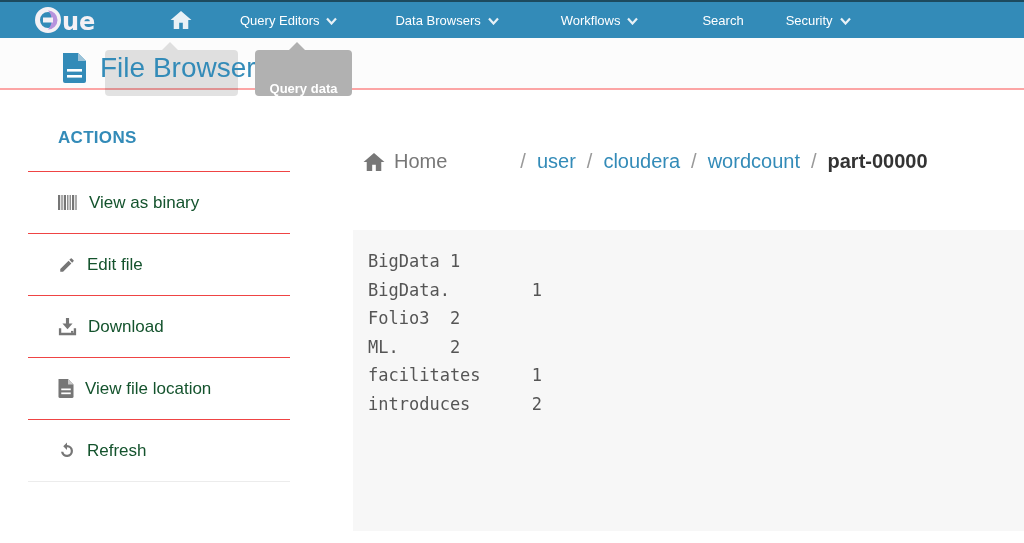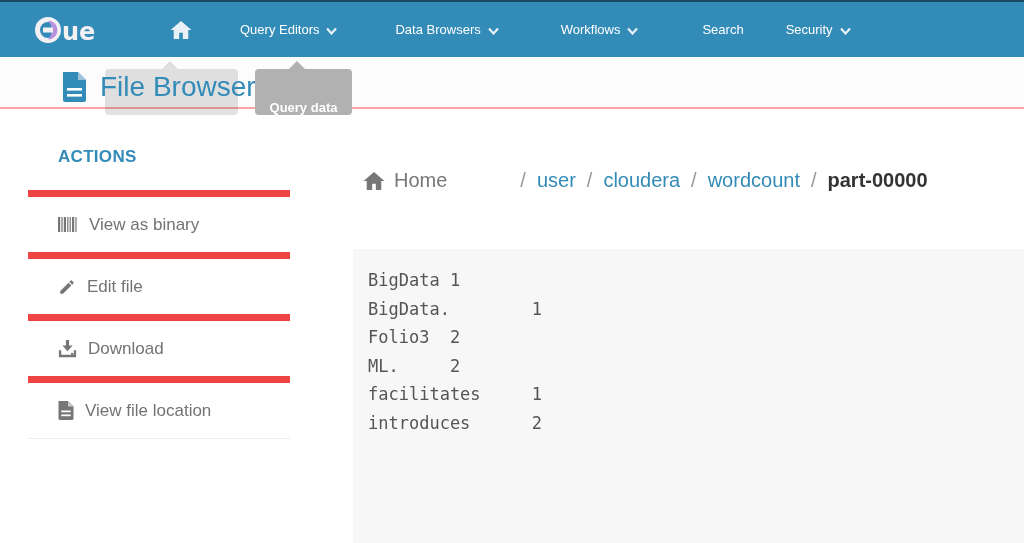--- a/index.html
+++ b/index.html
@@ -1,20 +1,20 @@
 <!DOCTYPE html>
 <html><head>
 <meta charset="utf-8">
 <style>
   * { box-sizing: border-box; margin: 0; padding: 0; }
   html, body { width: 1024px; height: 543px; overflow: hidden; background: #fff;
     font-family: "Liberation Sans", sans-serif; }
 
   
-  .topbar { height: 57px; background: #338bb8; border-top: 2px solid #1d4a5e;
+  .topbar { height: 38px; background: #338bb8; border-top: 2px solid #1d4a5e;
     display: flex; align-items: center; color: #fff; }
   .logo { margin-left: 34px; display: flex; align-items: center; cursor: pointer; }
   .logo svg { display: block; }
   .nav-home { margin-left: 50px; cursor: pointer; display: flex; align-items: center; }
   .nav-item { display: flex; align-items: center; gap: 7px; font-weight: normal;
     font-size: 13px; color: #fff; cursor: pointer; white-space: nowrap; }
   .ml-qe { margin-left: 48px; } .ml-db { margin-left: 58px; } .ml-wf { margin-left: 62px; }
   .ml-se { margin-left: 64px; } .ml-sc { margin-left: 42px; }
   .chev { display: block; margin-top: 2px; }
 
@@ -34,22 +34,22 @@
   .tooltip-solid { left: 255px; width: 97px; background: #b1b1b1; z-index: 3; align-items: flex-end; }
   .tooltip-solid .arrow { left: 34px; border-bottom: 8px solid #b1b1b1; }
 
   
   .page-body { display: flex; height: 441px; }
   .sidebar { width: 353px; flex: none; padding-left: 28px; }
   .side-inner { width: 262px; }
   .side-heading { font-size: 17px; font-weight: bold; letter-spacing: 0.3px;
     color: #338bb8; padding: 38px 0 0 30px; height: 81px; }
   .side-heading-info { padding-top: 22px; height: auto; }
-  .side-item { height: 62px; border-top: 7px solid #ef4444; display: flex;
-    align-items: center; padding-left: 30px; gap: 11px; color: #737373;
+  .side-item { height: 62px; border-top: 1px solid #ef4444; display: flex;
+    align-items: center; padding-left: 30px; gap: 11px; color: #14532d;
     font-size: 17px; cursor: pointer; }
   .side-item svg { flex: none; }
   .side-sep-last { border-top: 1px solid #ececec; }
 
   .main { flex: 1; display: flex; flex-direction: column; }
   .breadcrumb { margin: 60px 0 0 10px; display: flex; align-items: center;
     font-size: 20px; color: #777; }
   .breadcrumb .home-link { display: flex; align-items: center; gap: 9px;
     color: #777; cursor: pointer; }
   .crumb-trail { margin-left: 62px; display: flex; align-items: center; }
@@ -169,20 +169,26 @@
       <div class="side-item">
         <svg width="16" height="19" viewBox="0 0 20 24">
           <path d="M0.5 0 h12 l7 7 v15 a2 2 0 0 1 -2 2 H2.5 a2 2 0 0 1 -2 -2 Z" fill="#767676"></path>
           <path d="M12.5 0 l7 7 h-7 Z" fill="#c9c9c9"></path>
           <rect x="4" y="12" width="12" height="2.2" fill="#ffffff"></rect>
           <rect x="4" y="17" width="12" height="2.2" fill="#ffffff"></rect>
         </svg>
         <span>View file location</span>
       </div>
 
+      <div class="side-item">
+        <svg width="18" height="18" viewBox="0 0 24 24" fill="#767676">
+          <path d="M12 4 V0.5 L7 5.5 12 10.5 V7 a5 5 0 1 1 -4.9 6 H4.05 A8 8 0 1 0 12 4 Z"></path>
+        </svg>
+        <span>Refresh</span>
+      </div>
 
       <div class="side-sep-last"></div>
     </div>
   </div>
 
   <div class="main">
 
     <div class="breadcrumb">
       <span class="home-link">
         <svg width="22" height="20" viewBox="0 0 24 22">

